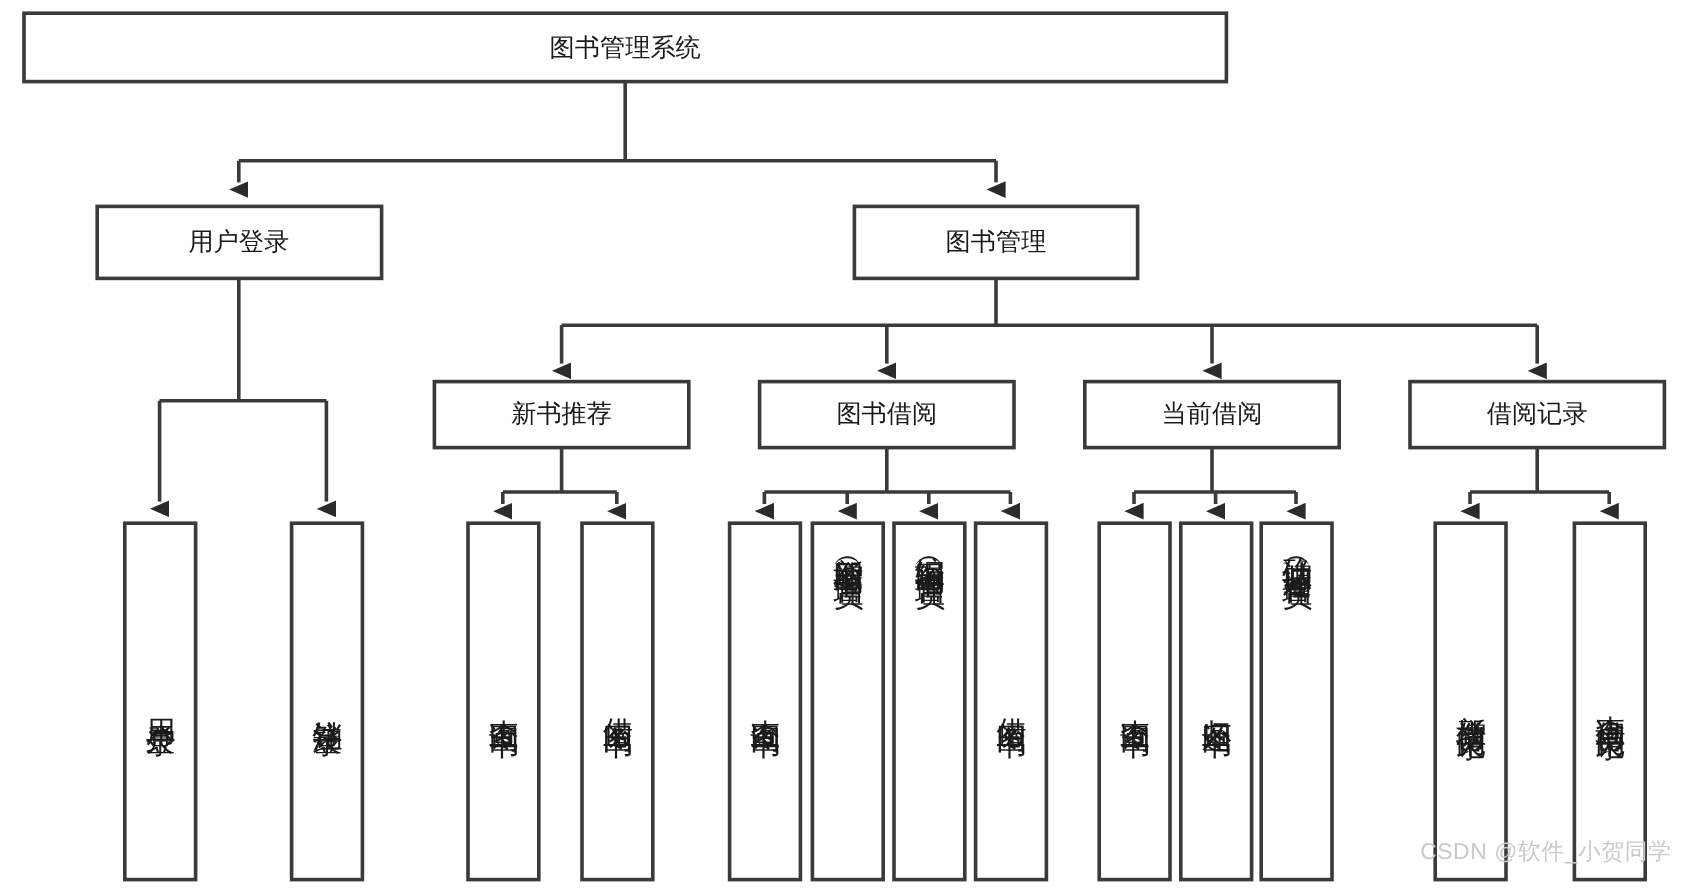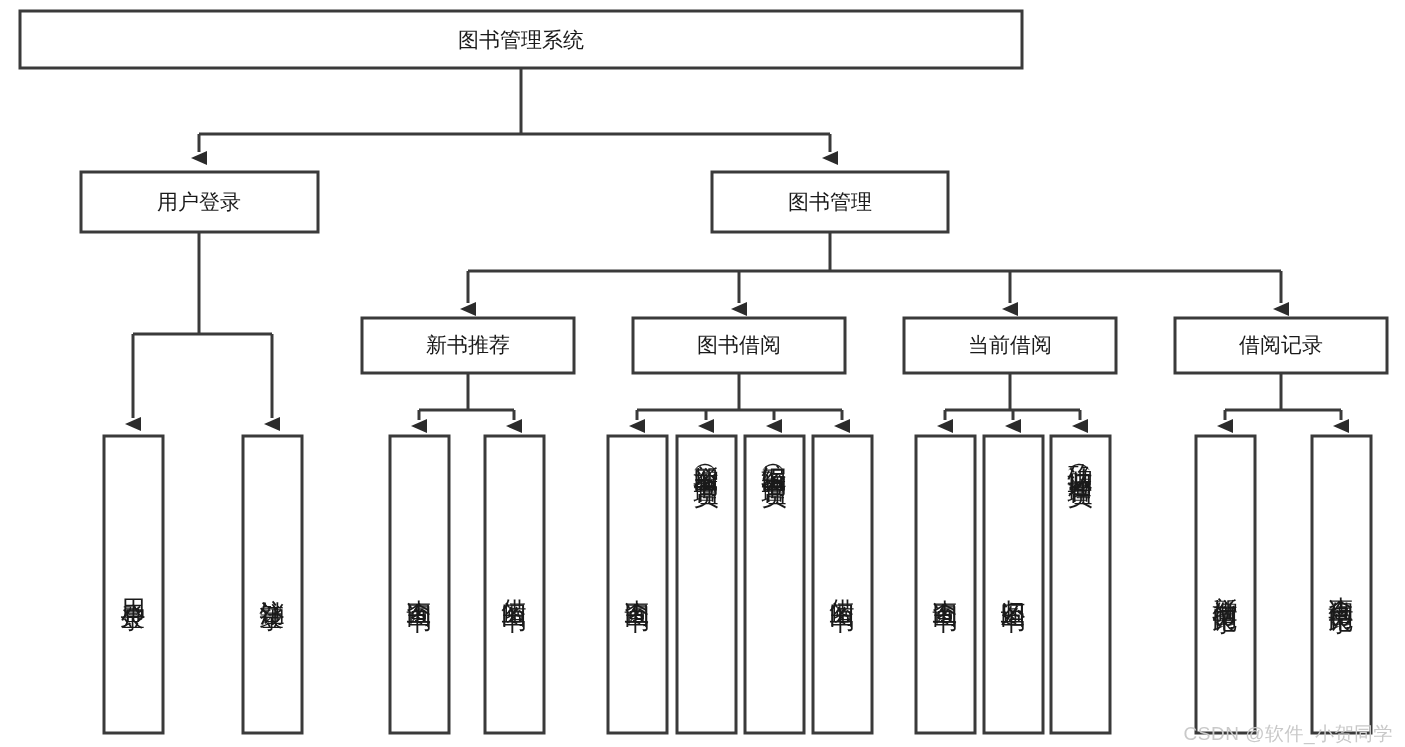--- a/index.html
+++ b/index.html
@@ -67,21 +67,21 @@
     font-size: 25px;
     line-height: 1.12;
     color: #1a1a1a;
     letter-spacing: 3px;
     white-space: nowrap;
     text-align: center;
   }
   .watermark {
     position: absolute;
     right: 12px;
-    bottom: 0;
+    bottom: 24px;
     font-family: "Liberation Sans", "DejaVu Sans", sans-serif;
     font-size: 19px;
     color: #c9c9c9;
     letter-spacing: 0.5px;
     white-space: nowrap;
   }
 </style>
 </head>
 <body>
 

